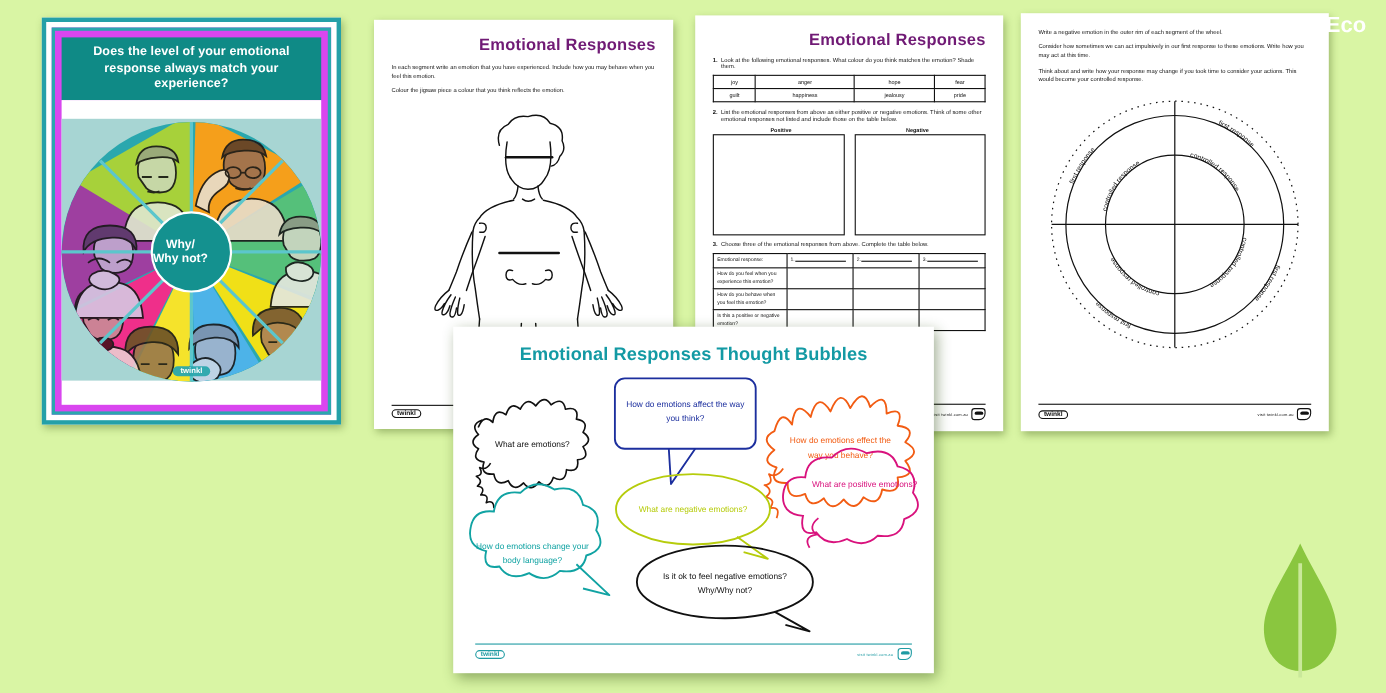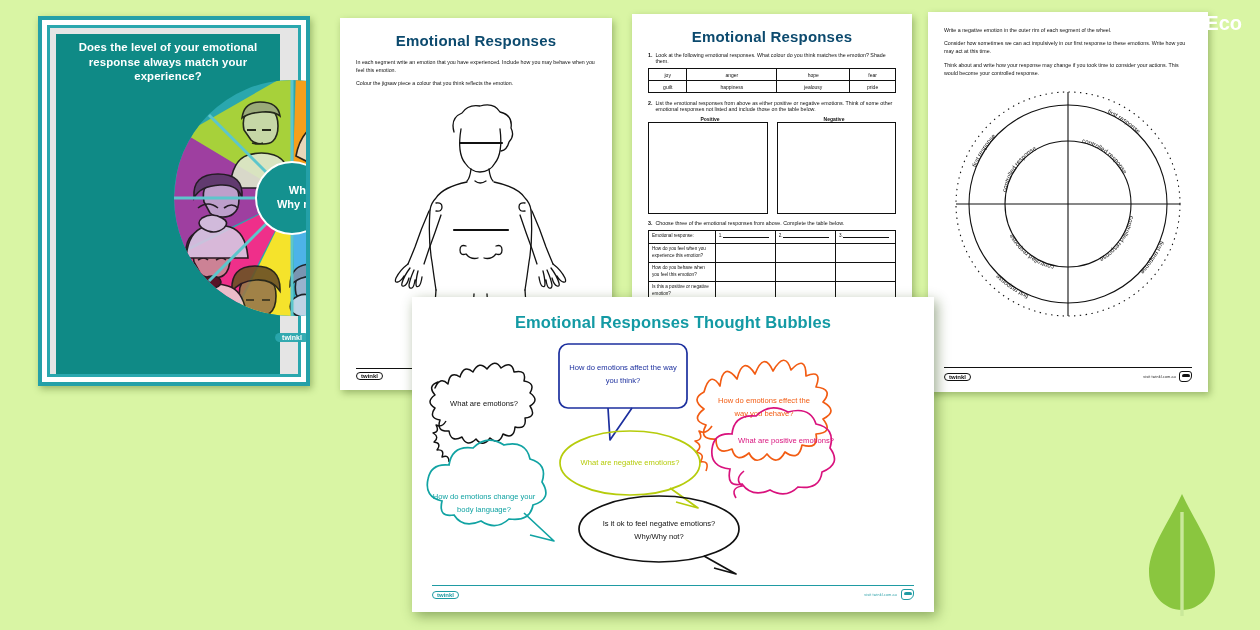--- a/index.html
+++ b/index.html
@@ -25,23 +25,23 @@
   
   #poster {
     left: 38px; top: 16px; width: 272px; height: 370px;
     background: #ffffff;
     border: 4px solid #24a0a8;
     padding: 5px;
   }
   #poster-inner {
     width: 100%; height: 100%;
     border: 3px solid #2aa7ae;
-    background: #e5e5e5;
+    background: #d946ef;
     position: relative;
-    display: flex; 
+    display: flex; flex-direction: column;
   }
   #poster-titlebar {
     margin: 6px 6px 0 6px;
     background: #0f8a86;
     color: #ffffff;
     text-align: center;
     font-weight: bold;
     font-size: 11.4px;
     line-height: 1.28;
     padding: 6px 4px 7px 4px;
@@ -63,21 +63,21 @@
     border-radius: 50%;
     overflow: hidden;
     background: #2aa7ae;
   }
   #hub {
     position: absolute; left: 50%; top: 50%;
     transform: translate(-50%,-50%);
     width: 74px; height: 74px; border-radius: 50%;
     background: #14918f;
     color: #ffffff;
-    display: flex; align-items: center; justify-content: flex-end;
+    display: flex; align-items: center; justify-content: flex-start;
     text-align: center;
     font-weight: bold; font-size: 11px; line-height: 1.25;
     border: 2px solid #ffffff;
     z-index: 9;
   }
   #poster-twinkl {
     position: absolute; left: 50%; bottom: 26px;
     transform: translateX(-50%);
     z-index: 10;
     font-size: 7px; color: #ffffff; font-weight: bold;
@@ -85,26 +85,26 @@
     opacity: .95;
   }
 
   
   .ws {
     padding: 14px 16px 0 16px;
     font-size: 5.3px;
     color: #111;
   }
   .ws h1 {
-    text-align: center;
+    text-align: right;
     font-size: 15px;
     font-weight: bold;
     letter-spacing: .2px;
     margin-bottom: 9px;
-    color: #0c4a6e;
+    color: #701a75;
   }
   .ws p, .ws li { font-size: 5.3px; line-height: 1.55; margin-bottom: 5px; }
   .foot {
     position: absolute; left: 16px; right: 16px; bottom: 10px;
     border-top: 1.6px solid #111;
     padding-top: 3px;
     display: flex; align-items: center; justify-content: space-between;
   }
   .foot-logo {
     font-size: 6px; font-weight: bold; color: #111;
@@ -149,21 +149,21 @@
   table.q3 td.cell { height: 19px; }
   table.q3 td.cellsm { height: 13px; }
   .blankline { display:inline-block; border-bottom:.7px solid #111; width: 46px; vertical-align: bottom; }
 
   
   #sheet-wheel { left: 928px; top: 12px; width: 280px; height: 380px; }
   #wheel-svg { width: 100%; height: 235px; margin-top: 4px; }
 
   
   #sheet-bubbles {
-    left: 412px; top: 297px; width: 522px; height: 315px;
+    left: 412px; top: 297px; width: 437px; height: 315px;
     box-shadow: 3px 4px 12px rgba(40,70,10,.45);
   }
   #bubbles-title {
     text-align:center; color:#139aa4; font-weight:bold;
     font-size: 16.5px; padding-top: 16px; letter-spacing:.1px;
   }
   #bubbles-svg { position:absolute; left:0; top:34px; width:437px; height:245px; }
   #sheet-bubbles .foot { left: 20px; right: 20px; bottom: 12px; }
 
   

